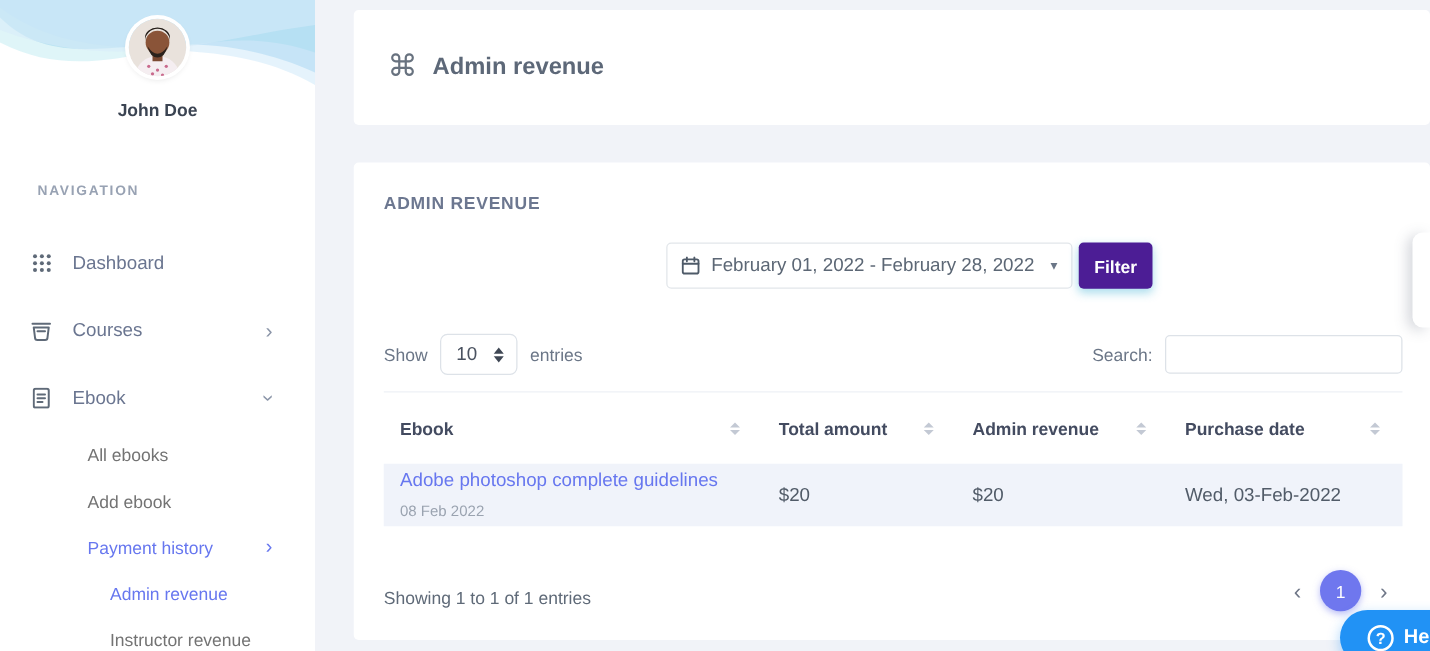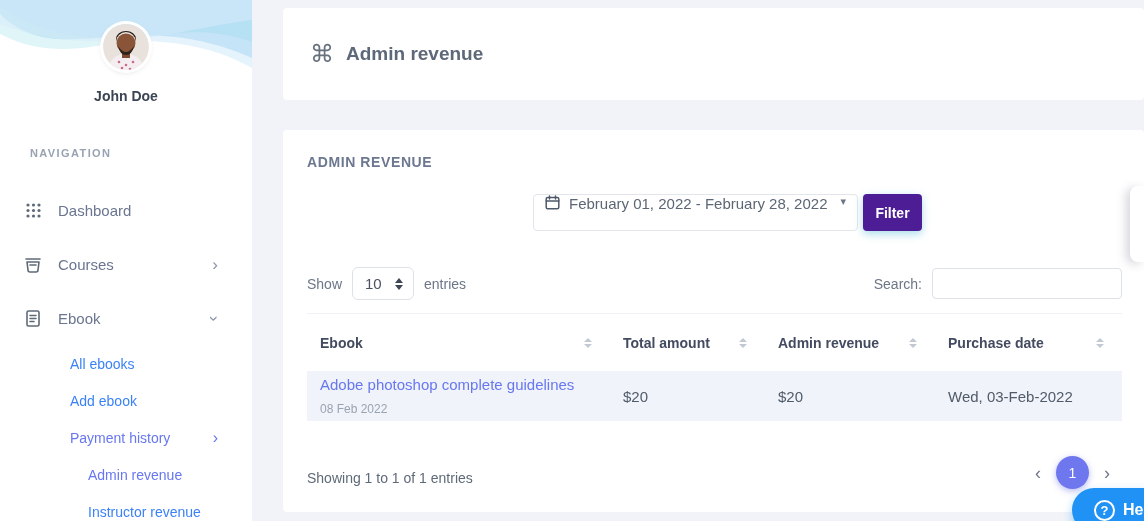--- a/index.html
+++ b/index.html
@@ -10,41 +10,41 @@
     position:relative;
     color:#6b7687;
   }
 
   
   .sidebar {
     position:absolute; left:0; top:0; width:252px; height:521px;
     background:#ffffff;
   }
   .waves { position:absolute; top:0; left:0; width:252px; height:80px; }
-  .avatar-wrap { position:absolute; top:24px; left:0; width:252px; text-align:center; }
+  .avatar-wrap { position:absolute; top:15px; left:0; width:252px; text-align:center; }
   .avatar {
     width:46px; height:46px; border-radius:50%; display:inline-block; overflow:hidden;
     box-shadow:0 0 0 3px #ffffff, 0 2px 6px rgba(0,0,0,.15);
   }
   .user-name { margin-top:14px; font-size:14px; font-weight:700; color:#3b4452; }
   .nav-section {
     position:absolute; top:147px; left:30px;
     font-size:11px; font-weight:700; letter-spacing:1.4px; color:#98a2b3;
   }
   .menu { position:absolute; top:183px; left:0; width:252px; }
   .menu-item {
     position:relative; height:54px; display:flex; align-items:center;
     padding-left:24px; cursor:pointer; font-size:15px; color:#6a7590;
   }
   .menu-item .mi-icon { width:18px; height:18px; margin-right:16px; flex:0 0 18px; display:flex; align-items:center; justify-content:center; }
   .menu-item .chev { position:absolute; right:34px; font-size:17px; color:#8b95a8; line-height:1; }
   .chev.down { transform:rotate(90deg); }
   .submenu-item {
     height:37px; display:flex; align-items:center; position:relative;
-    padding-left:70px; font-size:14px; color:#3b82f6; cursor:pointer;
+    padding-left:70px; font-size:14px; color:#737373; cursor:pointer;
   }
   .submenu-item.lvl2 { padding-left:88px; }
   .submenu-item.active { color:#6777ef; }
   .submenu-item .chev { position:absolute; right:34px; font-size:16px; color:#6777ef; line-height:1; }
 
   
   .header-card {
     position:absolute; left:283px; top:8px; width:861px; height:92px;
     background:#ffffff; border-radius:4px;
   }
@@ -57,21 +57,21 @@
     background:#ffffff; border-radius:4px;
   }
   .card-title {
     position:absolute; left:24px; top:24px;
     font-size:14px; font-weight:600; letter-spacing:.6px; color:#6c7790;
   }
 
   .date-filter-row { position:absolute; left:250px; top:64px; display:flex; }
   .date-input {
     width:325px; height:37px; border:1px solid #e2e6ea; border-radius:4px;
-    background:#fff; display:flex; justify-content:center;
+    background:#fff; display:flex; align-items:center; justify-content:center;
     font-size:15px; color:#5c6775; cursor:pointer; gap:9px;
   }
   .date-caret { font-size:11px; color:#6b7687; margin-left:4px; }
   .filter-btn {
     margin-left:5px; width:59px; height:37px; border:none; border-radius:4px;
     background:#4c1d95; color:#ffffff; font-size:14px; font-weight:600;
     font-family:"Liberation Sans",sans-serif; cursor:pointer;
     box-shadow:0 3px 8px rgba(65,178,212,.45);
   }
 

